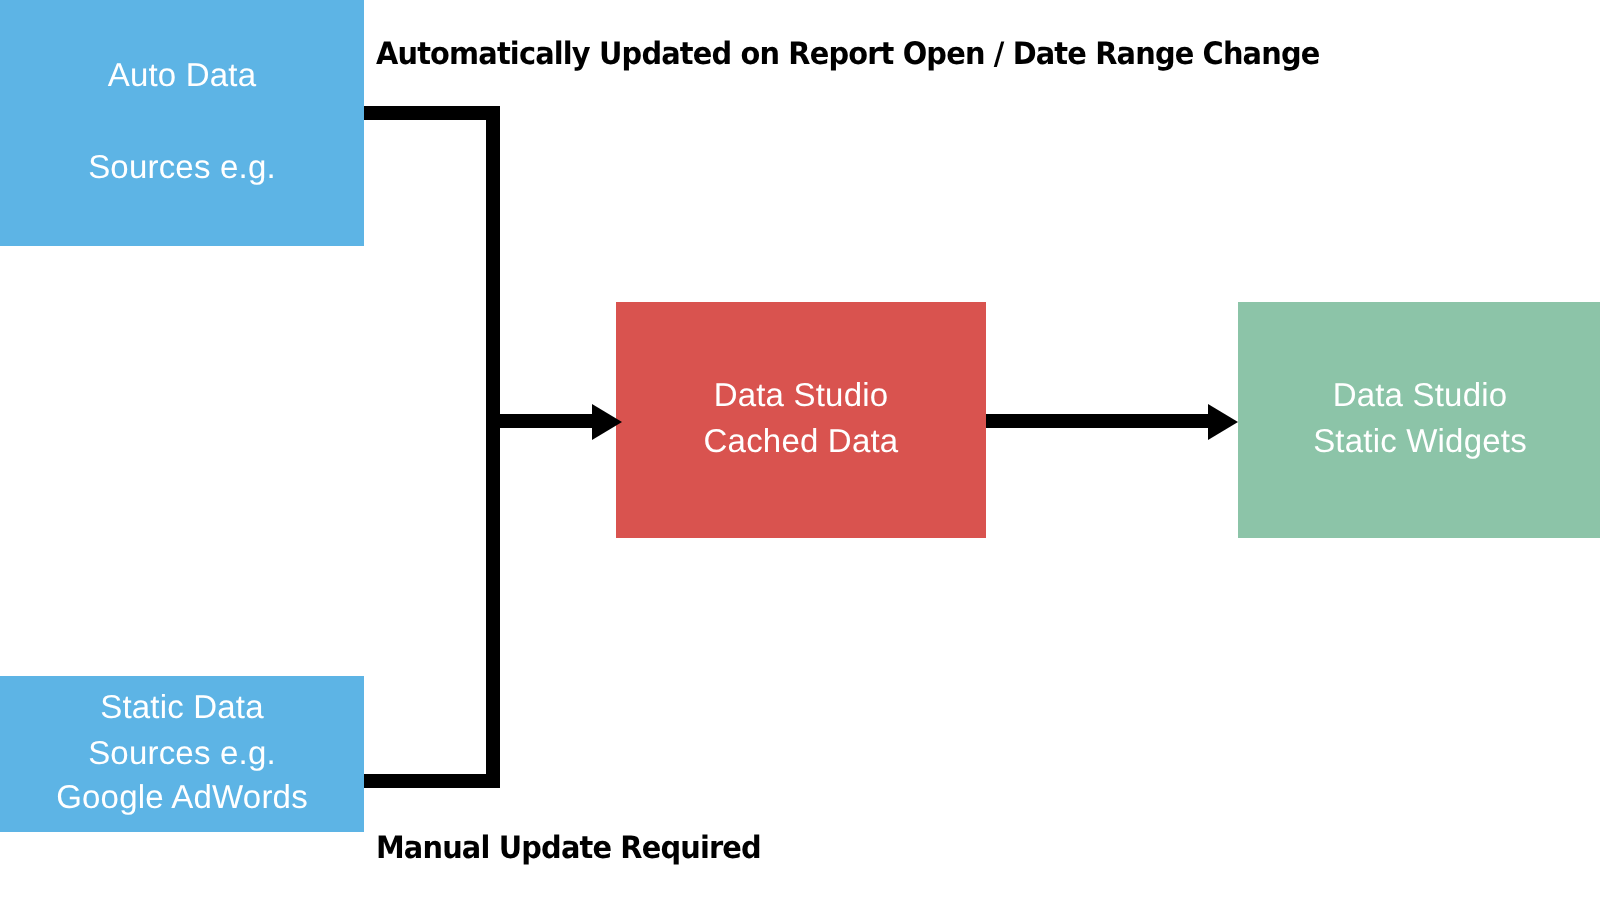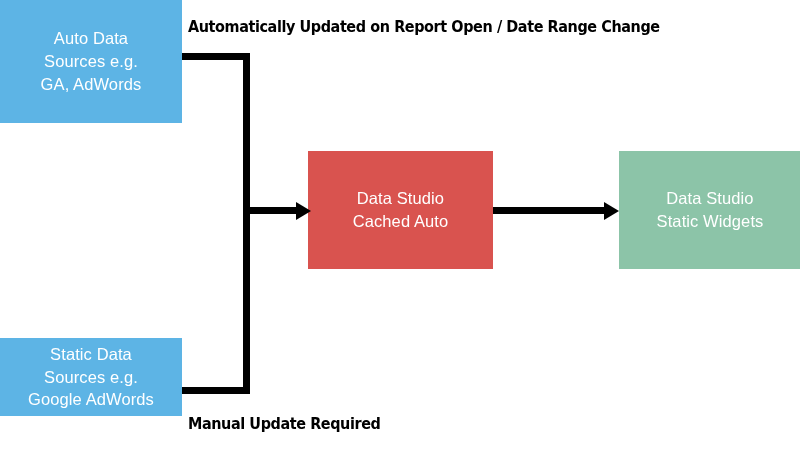--- a/index.html
+++ b/index.html
@@ -36,20 +36,21 @@
   }
   .node .node-line {
     display: block;
     white-space: nowrap;
   }
 
   #node-auto-sources {
     left: 0px;  top: 0px;
     width: 182px; height: 123px;
     background: #5db4e5;
+    gap: 23px;
   }
   #node-static-sources {
     left: 0px;  top: 338px;
     width: 182px; height: 78px;
     background: #5db4e5;
   }
   #node-cached-data {
     left: 308px; top: 151px;
     width: 185px; height: 118px;
     background: #d9534f;
@@ -121,32 +122,31 @@
   #label-manual-update { left: 188px; top: 415px; }
 </style>
 </head>
 <body>
 
 <div id="diagram-canvas">
 
   <div class="node" id="node-auto-sources">
     <span class="node-line">Auto Data</span>
     <span class="node-line">Sources e.g.</span>
-    <span class="node-line">GA, AdWords</span>
   </div>
 
   <div class="node" id="node-static-sources">
     <span class="node-line">Static Data</span>
     <span class="node-line">Sources e.g.</span>
     <span class="node-line">Google AdWords</span>
   </div>
 
   <div class="node" id="node-cached-data">
     <span class="node-line">Data Studio</span>
-    <span class="node-line">Cached Auto</span>
+    <span class="node-line">Cached Data</span>
   </div>
 
   <div class="node" id="node-report-widgets">
     <span class="node-line">Data Studio</span>
     <span class="node-line">Static Widgets</span>
   </div>
 
   <div class="conn" id="conn-auto-horizontal"></div>
   <div class="conn" id="conn-vertical-spine"></div>
   <div class="conn" id="conn-static-horizontal"></div>

